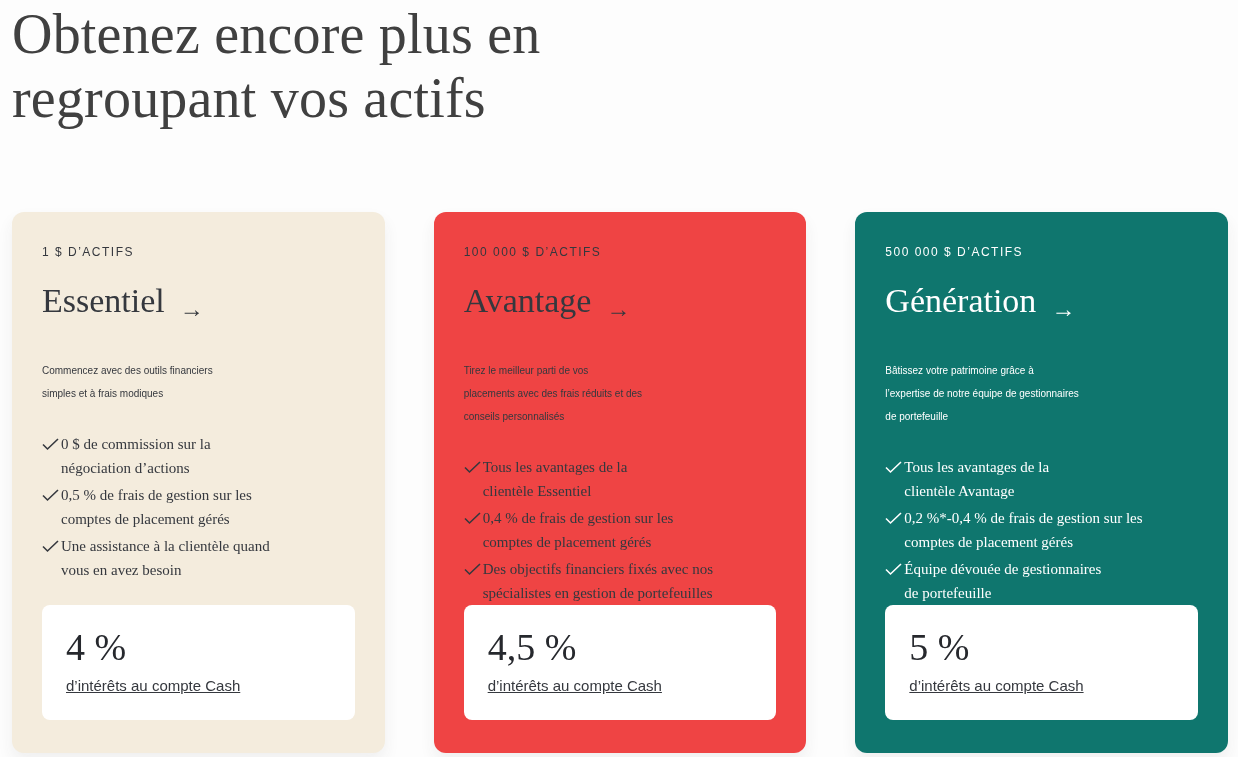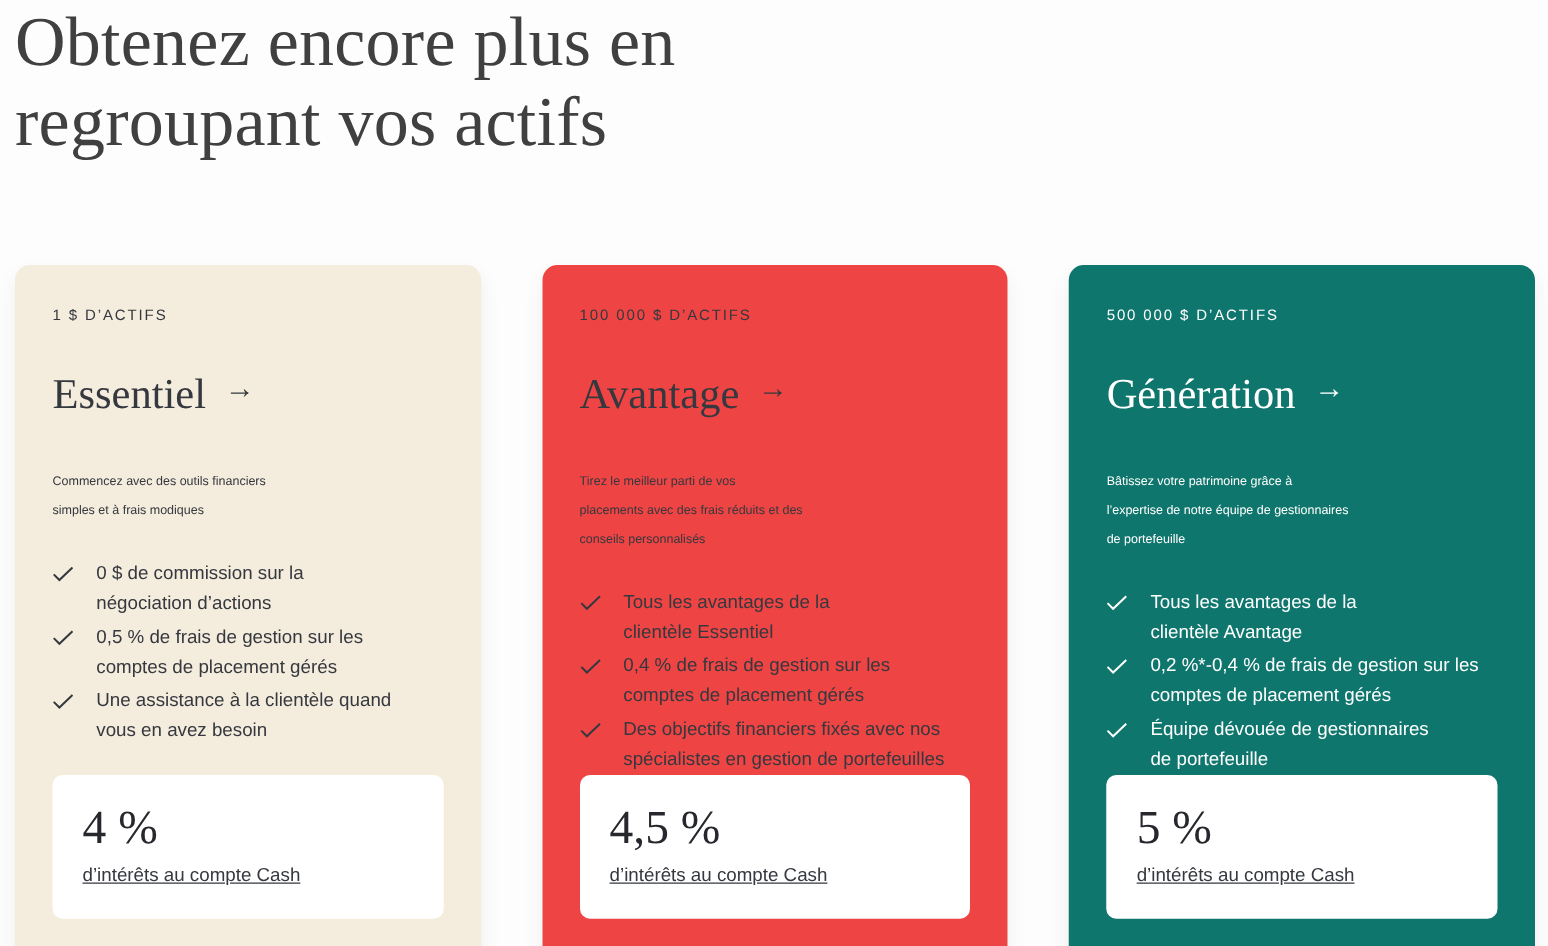--- a/index.html
+++ b/index.html
@@ -40,23 +40,23 @@
     flex-direction: column;
     box-shadow: 0 8px 16px rgba(60, 60, 60, 0.07);
   }
   .eyebrow {
     font-size: 12px;
     line-height: 15px;
     letter-spacing: 1.5px;
     font-weight: 500;
   }
   .title-row {
-    margin-top: 36px;
-    display: flex;
-    align-items: flex-start;
+    margin-top: 21px;
+    display: flex;
+    align-items: flex-end;
     cursor: pointer;
     text-decoration: none;
     color: inherit;
     width: max-content;
   }
   .card-title {
     font-family: "Liberation Serif", serif;
     font-weight: 500;
     font-size: 34px;
     line-height: 40px;
@@ -76,23 +76,24 @@
   .features {
     list-style: none;
     margin: 17px 0 0;
     padding: 0;
     display: flex;
     flex-direction: column;
     gap: 3px;
   }
   .feature {
     display: flex;
-    gap: 18px;
+    gap: 2px;
     font-size: 15px;
     line-height: 24px;
+    font-family: Liberation Serif, serif;
   }
   .feature-text { white-space: pre-line; }
   .check-icon {
     flex: none;
     margin-top: 6px;
   }
   .rate-box {
     margin-top: auto;
     background: #ffffff;
     border-radius: 8px;

